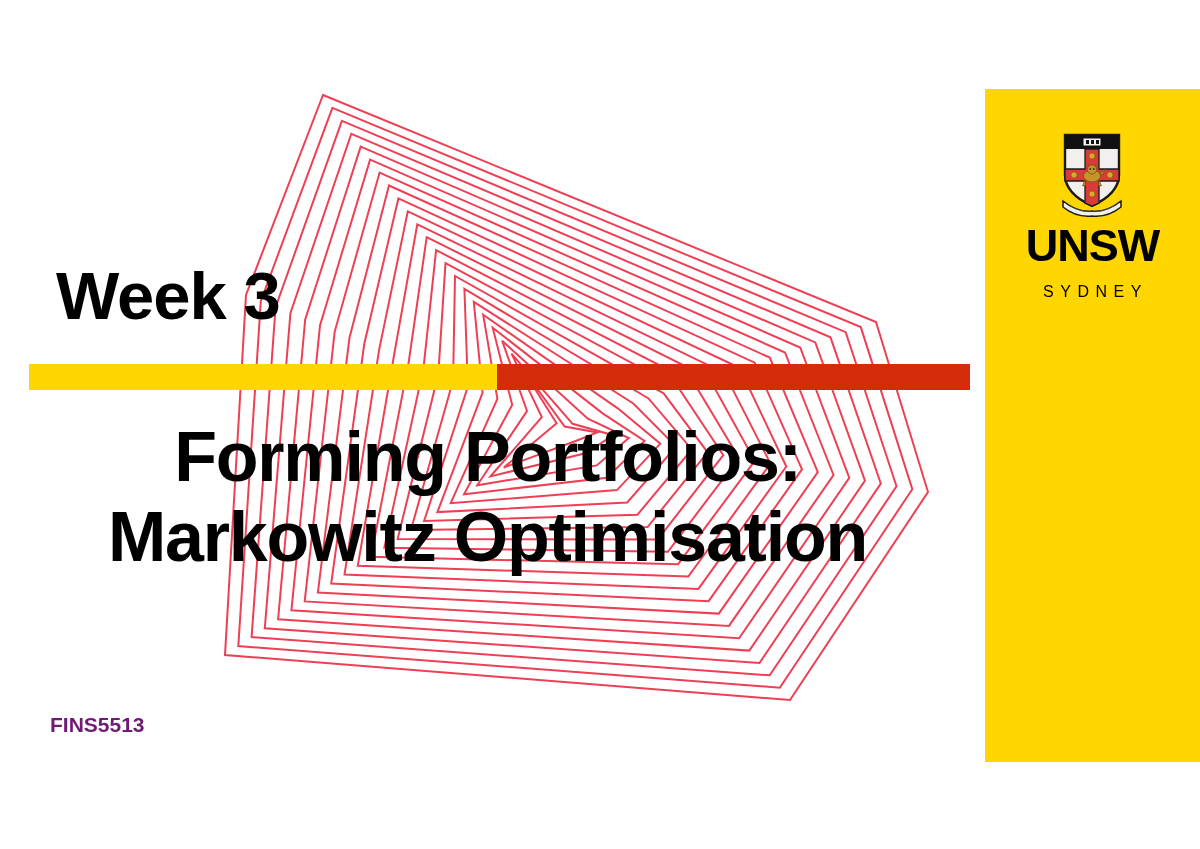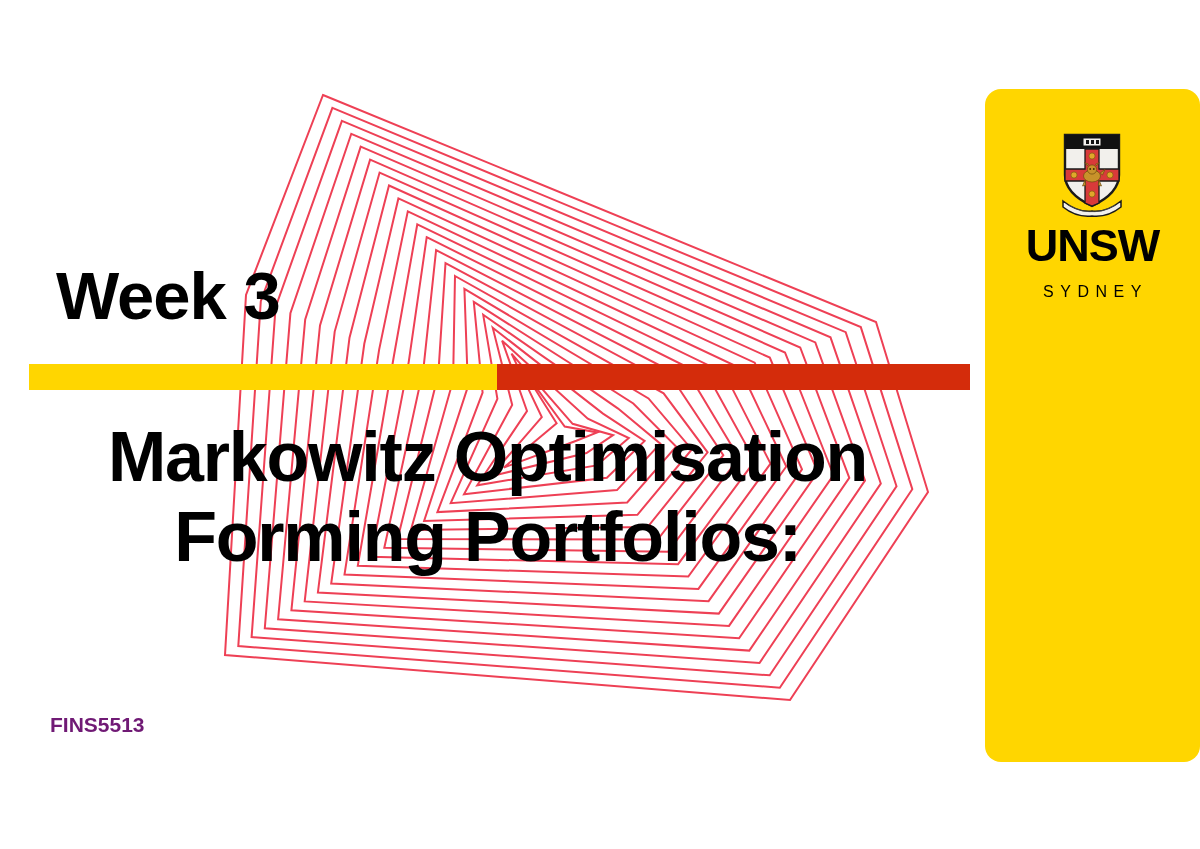--- a/index.html
+++ b/index.html
@@ -83,21 +83,20 @@
   
   #unsw-panel {
     position:absolute;
     left:985px; top:89px;
     width:215px; height:673px;
     background:#FFD600;
     z-index:5;
     display:flex;
     flex-direction:column;
     align-items:center;
-    border-radius:16px;
   }
   #unsw-logo {
     margin-top:42px;
     display:flex;
     flex-direction:column;
     align-items:center;
   }
   #unsw-crest { display:block; }
   #unsw-wordmark {
     margin-top:6px;
@@ -150,22 +149,22 @@
   </svg>
 
   <div id="divider-bar">
     <div class="seg-yellow"></div>
     <div class="seg-red"></div>
   </div>
 
   <div id="week-label">Week 3</div>
 
   <div id="title-block">
+    <div class="title-line">Forming Portfolios:</div>
     <div class="title-line">Markowitz Optimisation</div>
-    <div class="title-line">Forming Portfolios:</div>
   </div>
 
   <div id="course-code">FINS5513</div>
 
   <div id="unsw-panel">
     <div id="unsw-logo">
 
       <svg id="unsw-crest" width="62" height="86" viewBox="0 0 62 86" aria-hidden="true">
 
         <path d="M4 4 H58 V44 C58 58 46 68 31 75 C16 68 4 58 4 44 Z" fill="#F2F0EC" stroke="#1A1A1A" stroke-width="2.4"></path>

